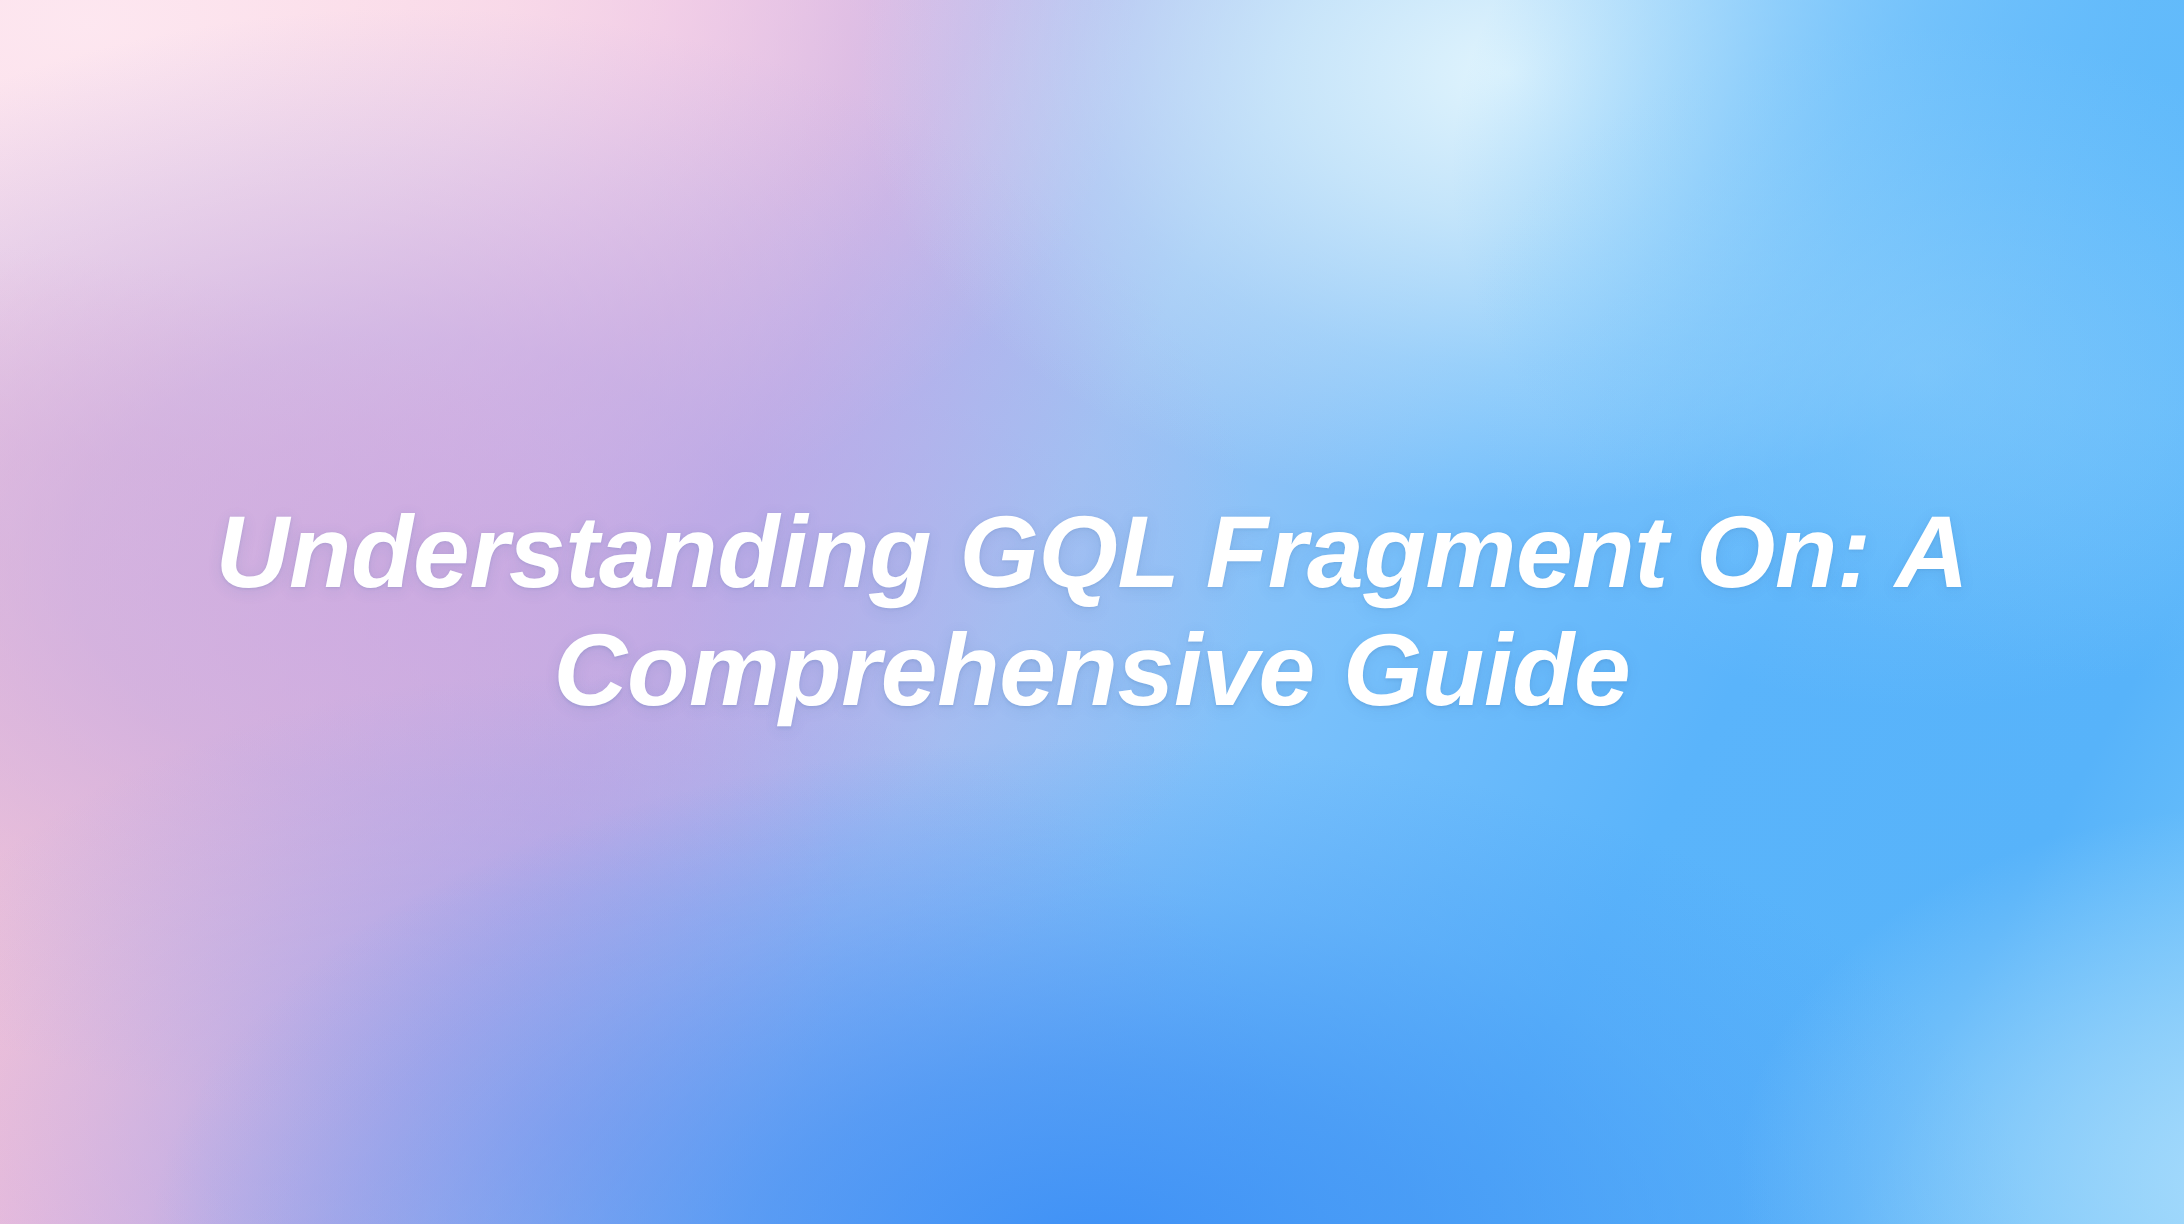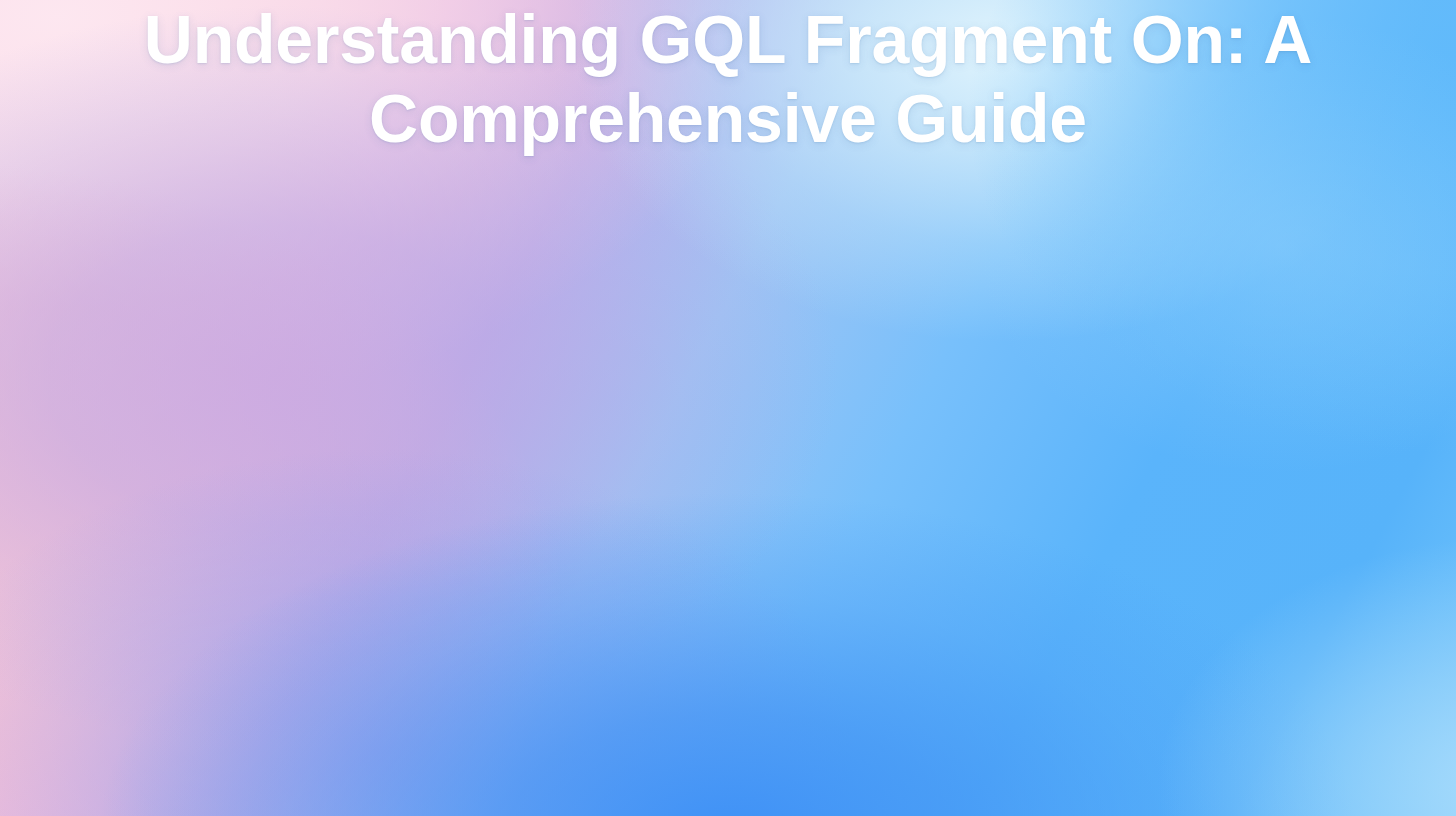--- a/index.html
+++ b/index.html
@@ -127,22 +127,23 @@
   }
 
   
   .title-wrap {
     position: absolute;
     left: 0;
     right: 0;
     top: 0;
     bottom: 0;
     display: flex;
-    align-items: flex-start;
+    align-items: center;
     justify-content: center;
+    font-style: italic;
   }
 
   .banner-title {
     margin: 0;
     width: 1240px;
     text-align: center;
     color: #ffffff;
     font-size: 68px;
     line-height: 79px;
     font-weight: 700;

